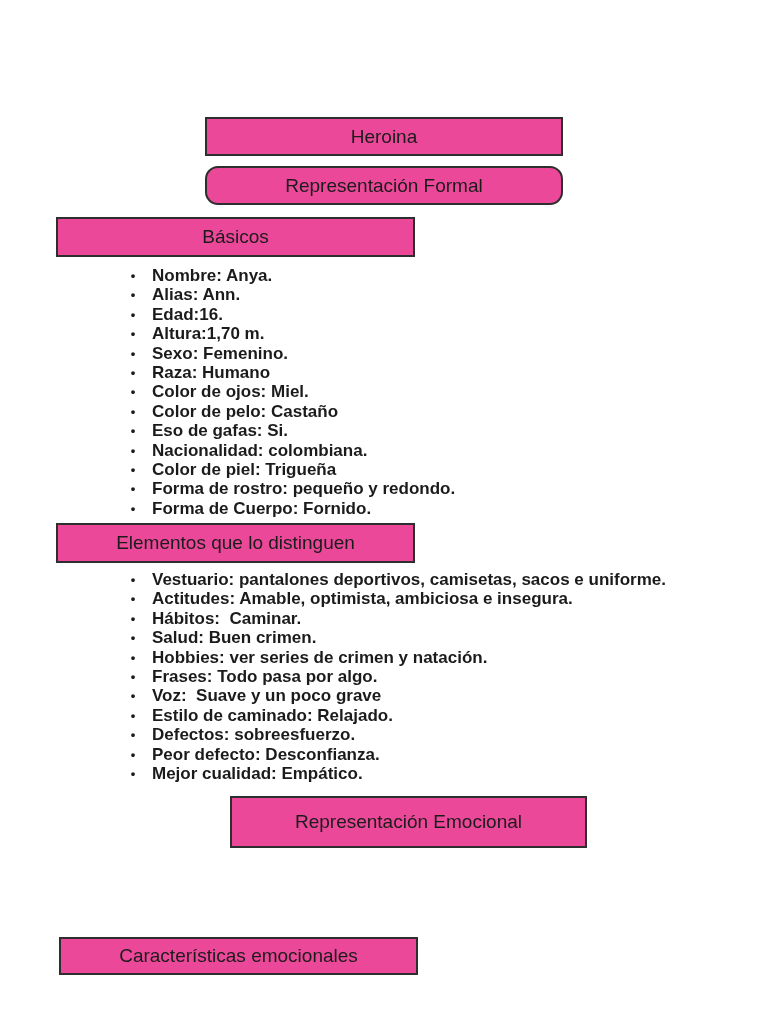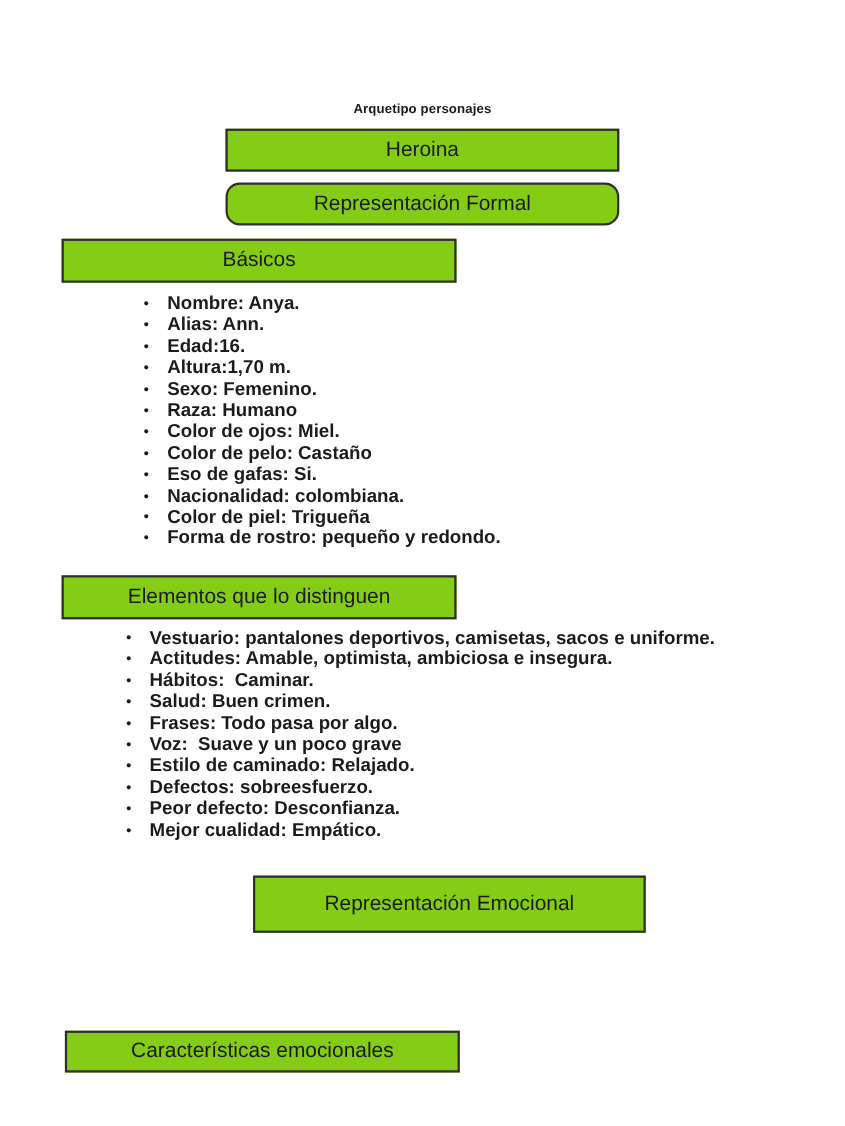--- a/index.html
+++ b/index.html
@@ -24,21 +24,21 @@
     text-align: center;
     font-size: 12px;
     font-weight: 700;
     letter-spacing: 0.1px;
     color: #1b1b1b;
   }
   .label-box {
     position: absolute;
     box-sizing: border-box;
     border: 2px solid #2e2e2e;
-    background: #84cc16;
+    background: #ec4899;
     display: flex;
     align-items: center;
     justify-content: center;
   }
   .label-box .box-label {
     font-size: 19px;
     font-weight: 400;
     color: #1b1b1b;
     white-space: nowrap;
   }
@@ -49,21 +49,21 @@
   #box-rep-emocional    { left: 230px; top: 796px; width: 357px; height: 52px; }
   #box-caracteristicas  { left:  59px; top: 937px; width: 359px; height: 38px; }
 
   ul.bullet-list {
     position: absolute;
     margin: 0;
     padding: 0;
     list-style: none;
   }
   #list-basicos   { left: 128px; top: 266px; width: 580px; }
-  #list-elementos { left: 112px; top: 570px; width: 600px; }
+  #list-elementos { left: 128px; top: 570px; width: 600px; }
 
   .bullet-list .bullet-item {
     position: relative;
     padding-left: 24px;
     line-height: 19.4px;
     font-size: 17px;
     font-weight: 700;
     color: #1b1b1b;
     white-space: pre-wrap;
   }
@@ -77,21 +77,20 @@
     font-size: 13px;
     line-height: 19.4px;
     color: #1b1b1b;
   }
 </style>
 </head>
 <body>
 
 <div class="page">
 
-  <div class="doc-title">Arquetipo personajes</div>
 
   <div class="label-box" id="box-heroina">
     <span class="box-label">Heroina</span>
   </div>
 
   <div class="label-box" id="box-rep-formal">
     <span class="box-label">Representación Formal</span>
   </div>
 
   <div class="label-box" id="box-basicos">
@@ -104,31 +103,33 @@
       <li class="bullet-item">Edad:16.</li>
       <li class="bullet-item">Altura:1,70 m.</li>
       <li class="bullet-item">Sexo: Femenino.</li>
       <li class="bullet-item">Raza: Humano</li>
       <li class="bullet-item">Color de ojos: Miel.</li>
       <li class="bullet-item">Color de pelo: Castaño</li>
       <li class="bullet-item">Eso de gafas: Si.</li>
       <li class="bullet-item">Nacionalidad: colombiana.</li>
       <li class="bullet-item">Color de piel: Trigueña</li>
       <li class="bullet-item">Forma de rostro: pequeño y redondo.</li>
+      <li class="bullet-item">Forma de Cuerpo: Fornido.</li>
     </ul>
 
   <div class="label-box" id="box-elementos">
     <span class="box-label">Elementos que lo distinguen</span>
   </div>
 
   <ul class="bullet-list" id="list-elementos">
       <li class="bullet-item">Vestuario: pantalones deportivos, camisetas, sacos e uniforme.</li>
       <li class="bullet-item">Actitudes: Amable, optimista, ambiciosa e insegura.</li>
       <li class="bullet-item">Hábitos:  Caminar.</li>
       <li class="bullet-item">Salud: Buen crimen.</li>
+      <li class="bullet-item">Hobbies: ver series de crimen y natación.</li>
       <li class="bullet-item">Frases: Todo pasa por algo.</li>
       <li class="bullet-item">Voz:  Suave y un poco grave</li>
       <li class="bullet-item">Estilo de caminado: Relajado.</li>
       <li class="bullet-item">Defectos: sobreesfuerzo.</li>
       <li class="bullet-item">Peor defecto: Desconfianza.</li>
       <li class="bullet-item">Mejor cualidad: Empático.</li>
     </ul>
 
   <div class="label-box" id="box-rep-emocional">
     <span class="box-label">Representación Emocional</span>

